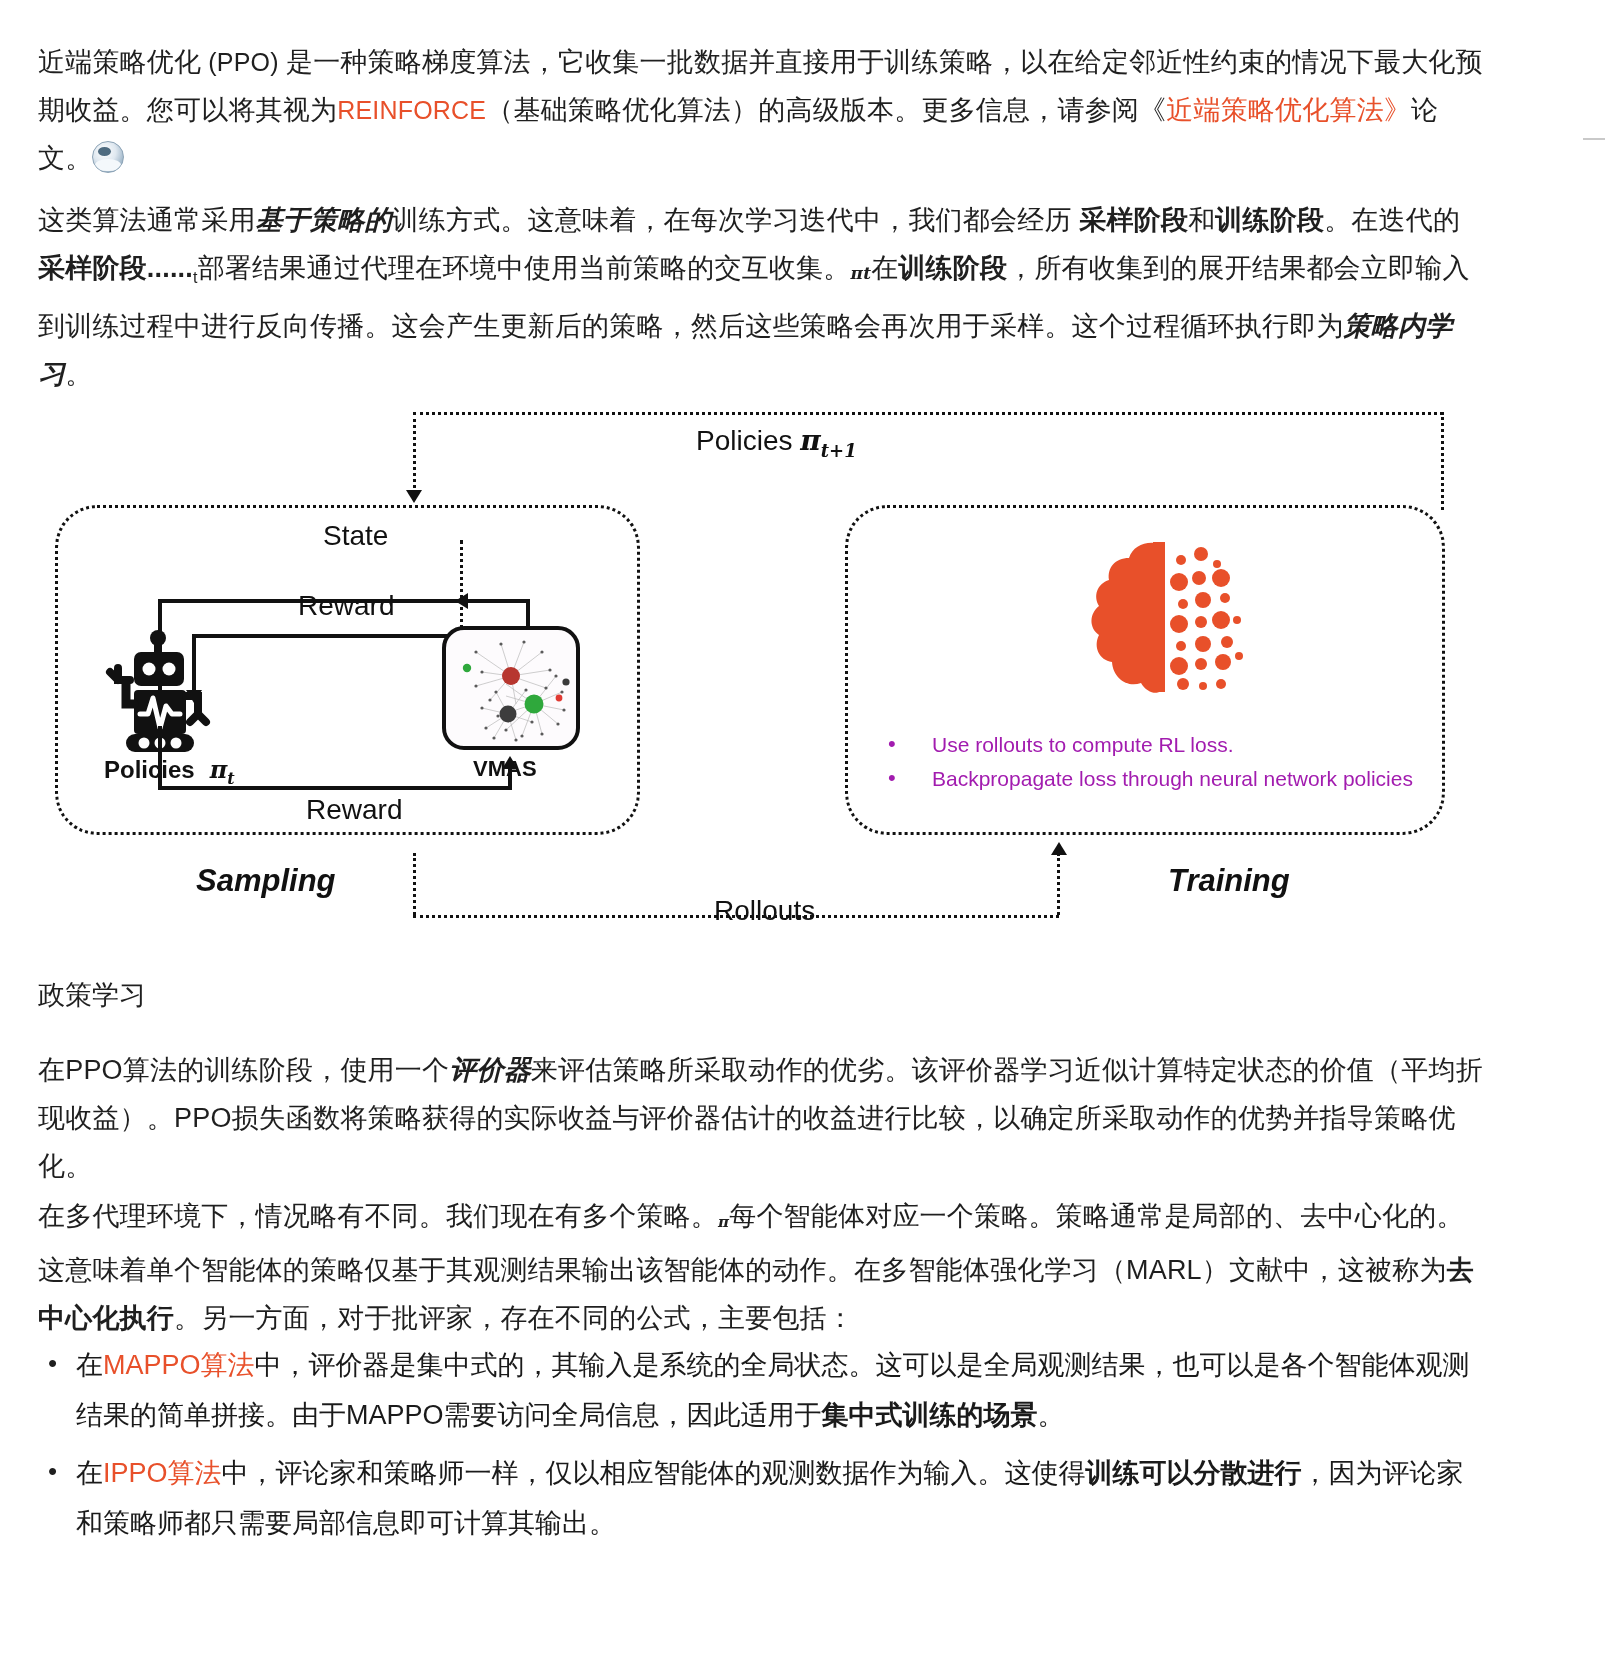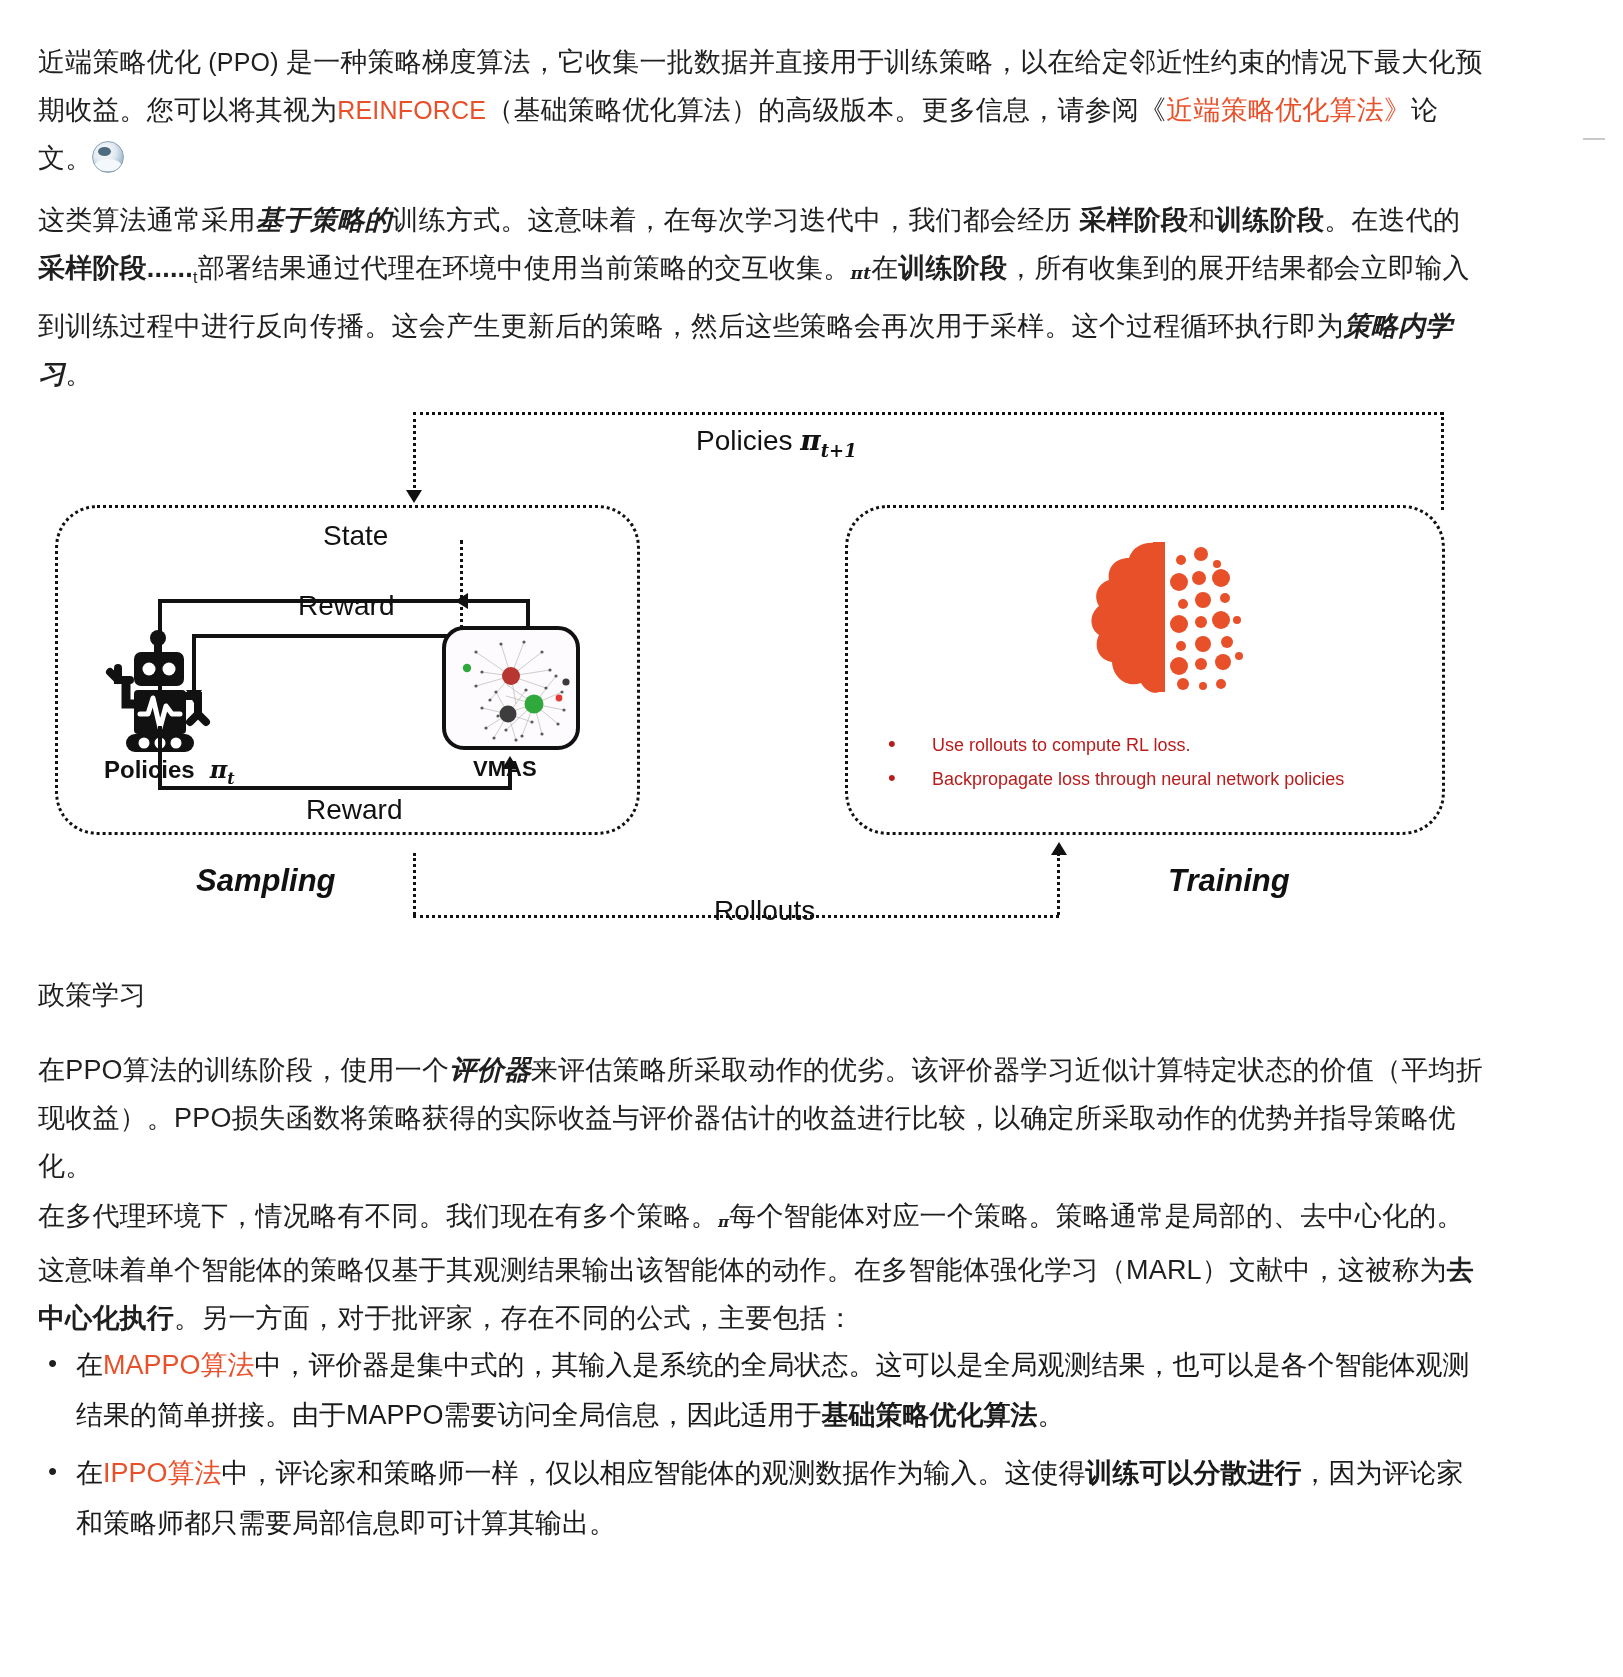--- a/index.html
+++ b/index.html
@@ -147,23 +147,23 @@
   .vmas-card {
     position: absolute;
     border: 4px solid #111;
     border-radius: 22px;
     background: #fdfbfd;
     box-sizing: border-box;
     overflow: hidden;
   }
   .bullets-train {
     position: absolute;
-    font-size: 18px;
+    font-size: 21px;
     line-height: 34px;
-    color: #b91c1c;
+    color: #a21caf;
   }
   .bullets-train .bl {
     display: block;
     position: relative;
     padding-left: 44px;
     white-space: nowrap;
   }
   .bullets-train .bl::before {
     content: "•";
     position: absolute;
@@ -403,20 +403,20 @@
   <div class="para" style="left:38px; top:1046px; width:1448px;">
     <span>在PPO算法的训练阶段，使用一个</span><span class="ital">评价器</span><span>来评估策略所采取动作的优劣。该评价器学习近似计算特定状态的价值（平均折现收益）。PPO损失函数将策略获得的实际收益与评价器估计的收益进行比较，以确定所采取动作的优势并指导策略优化。</span>
   </div>
 
   <div class="para" style="left:38px; top:1192px; width:1452px;">
     <span>在多代理环境下，情况略有不同。我们现在有多个策略。</span><span class="pi-inline" style="font-size:15px;">π</span><span>每个智能体对应一个策略。策略通常是局部的、去中心化的。这意味着单个智能体的策略仅基于其观测结果输出该智能体的动作。在多智能体强化学习（MARL）文献中，这被称为</span><span class="bold">去中心化执行</span><span>。另一方面，对于批评家，存在不同的公式，主要包括：</span>
   </div>
 
   <div class="blist" style="left:38px; top:1340px; width:1452px;">
     <div class="item">
-      <span>在</span><span class="red">MAPPO算法</span><span>中，评价器是集中式的，其输入是系统的全局状态。这可以是全局观测结果，也可以是各个智能体观测结果的简单拼接。由于MAPPO需要访问全局信息，因此适用于</span><span class="bold">基础策略优化算法</span><span>。</span>
+      <span>在</span><span class="red">MAPPO算法</span><span>中，评价器是集中式的，其输入是系统的全局状态。这可以是全局观测结果，也可以是各个智能体观测结果的简单拼接。由于MAPPO需要访问全局信息，因此适用于</span><span class="bold">集中式训练的场景</span><span>。</span>
     </div>
     <div class="item">
       <span>在</span><span class="red">IPPO算法</span><span>中，评论家和策略师一样，仅以相应智能体的观测数据作为输入。这使得</span><span class="bold">训练可以分散进行</span><span>，因为评论家和策略师都只需要局部信息即可计算其输出。</span>
     </div>
   </div>
 
 </div>
 
 </body></html>

